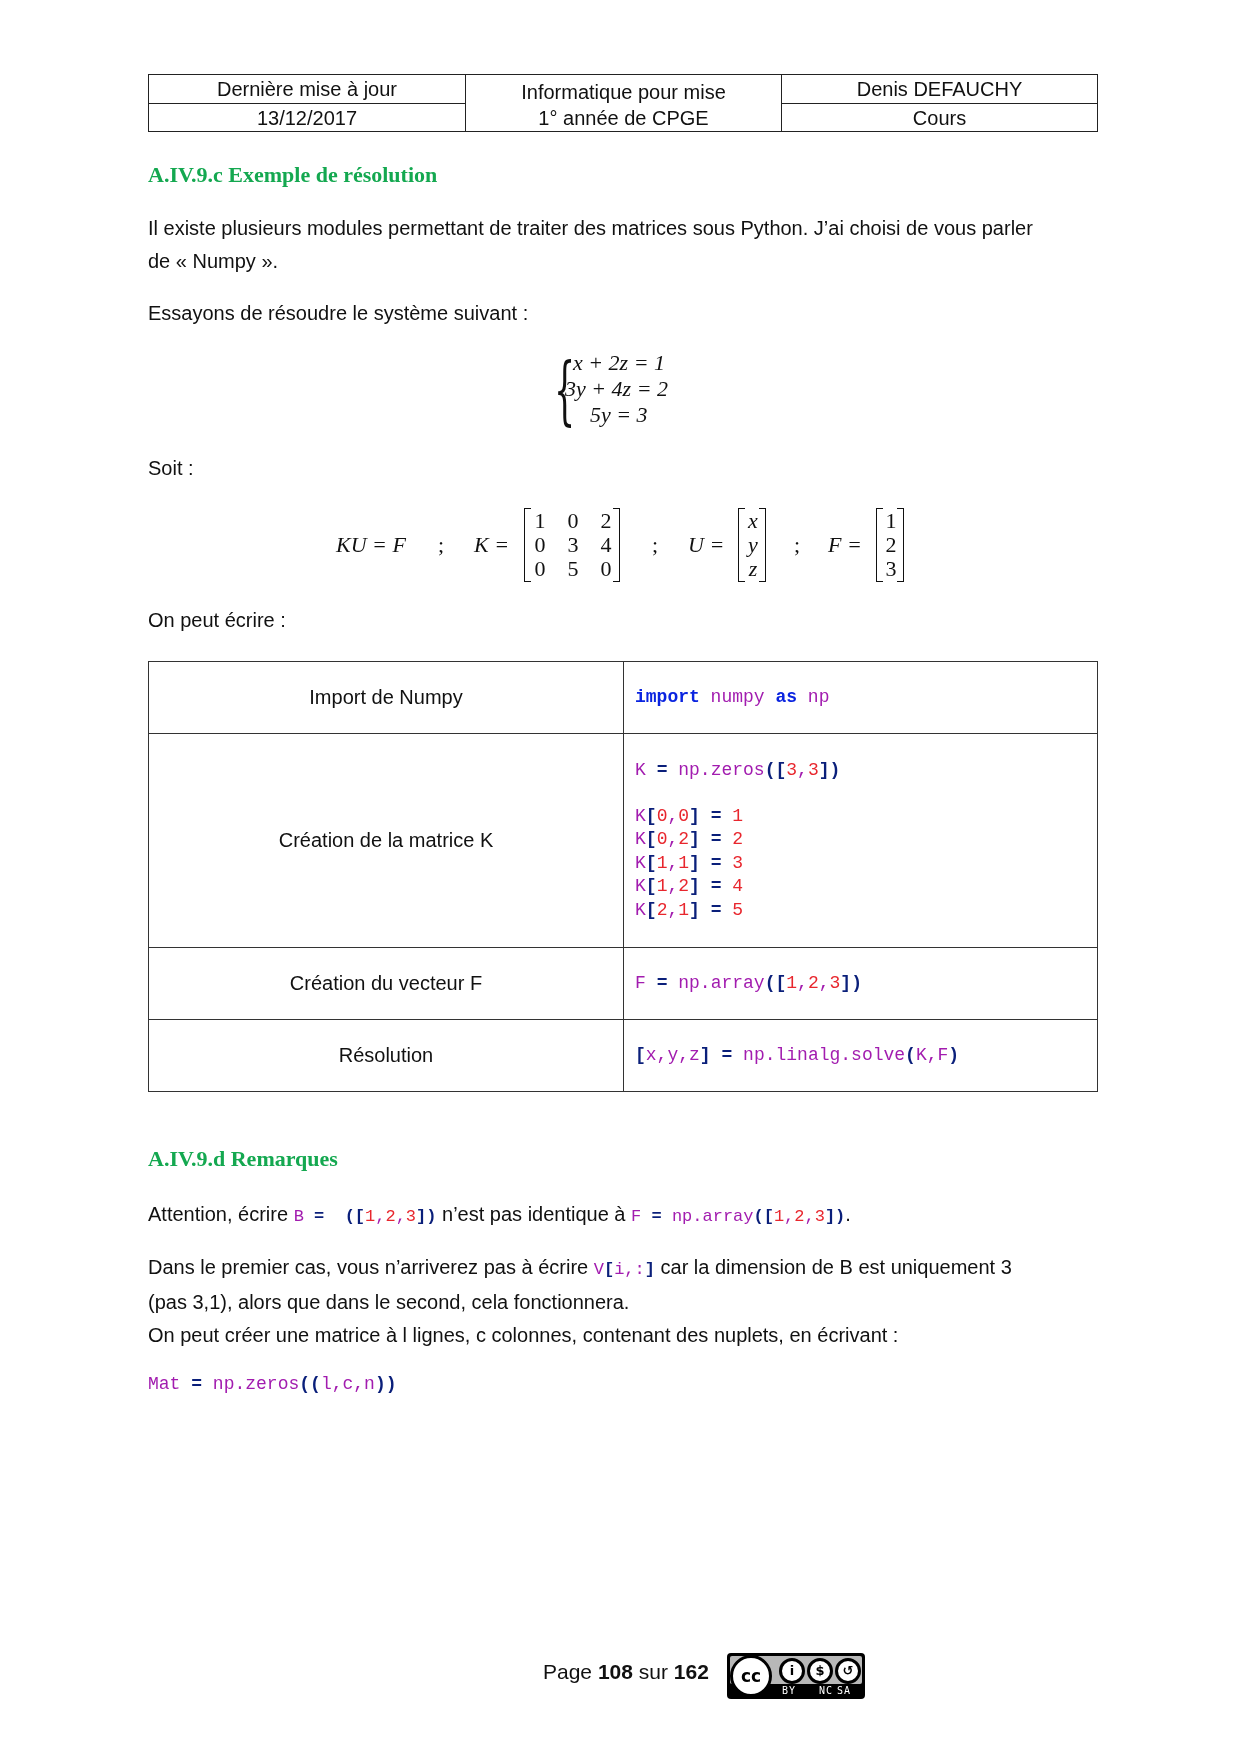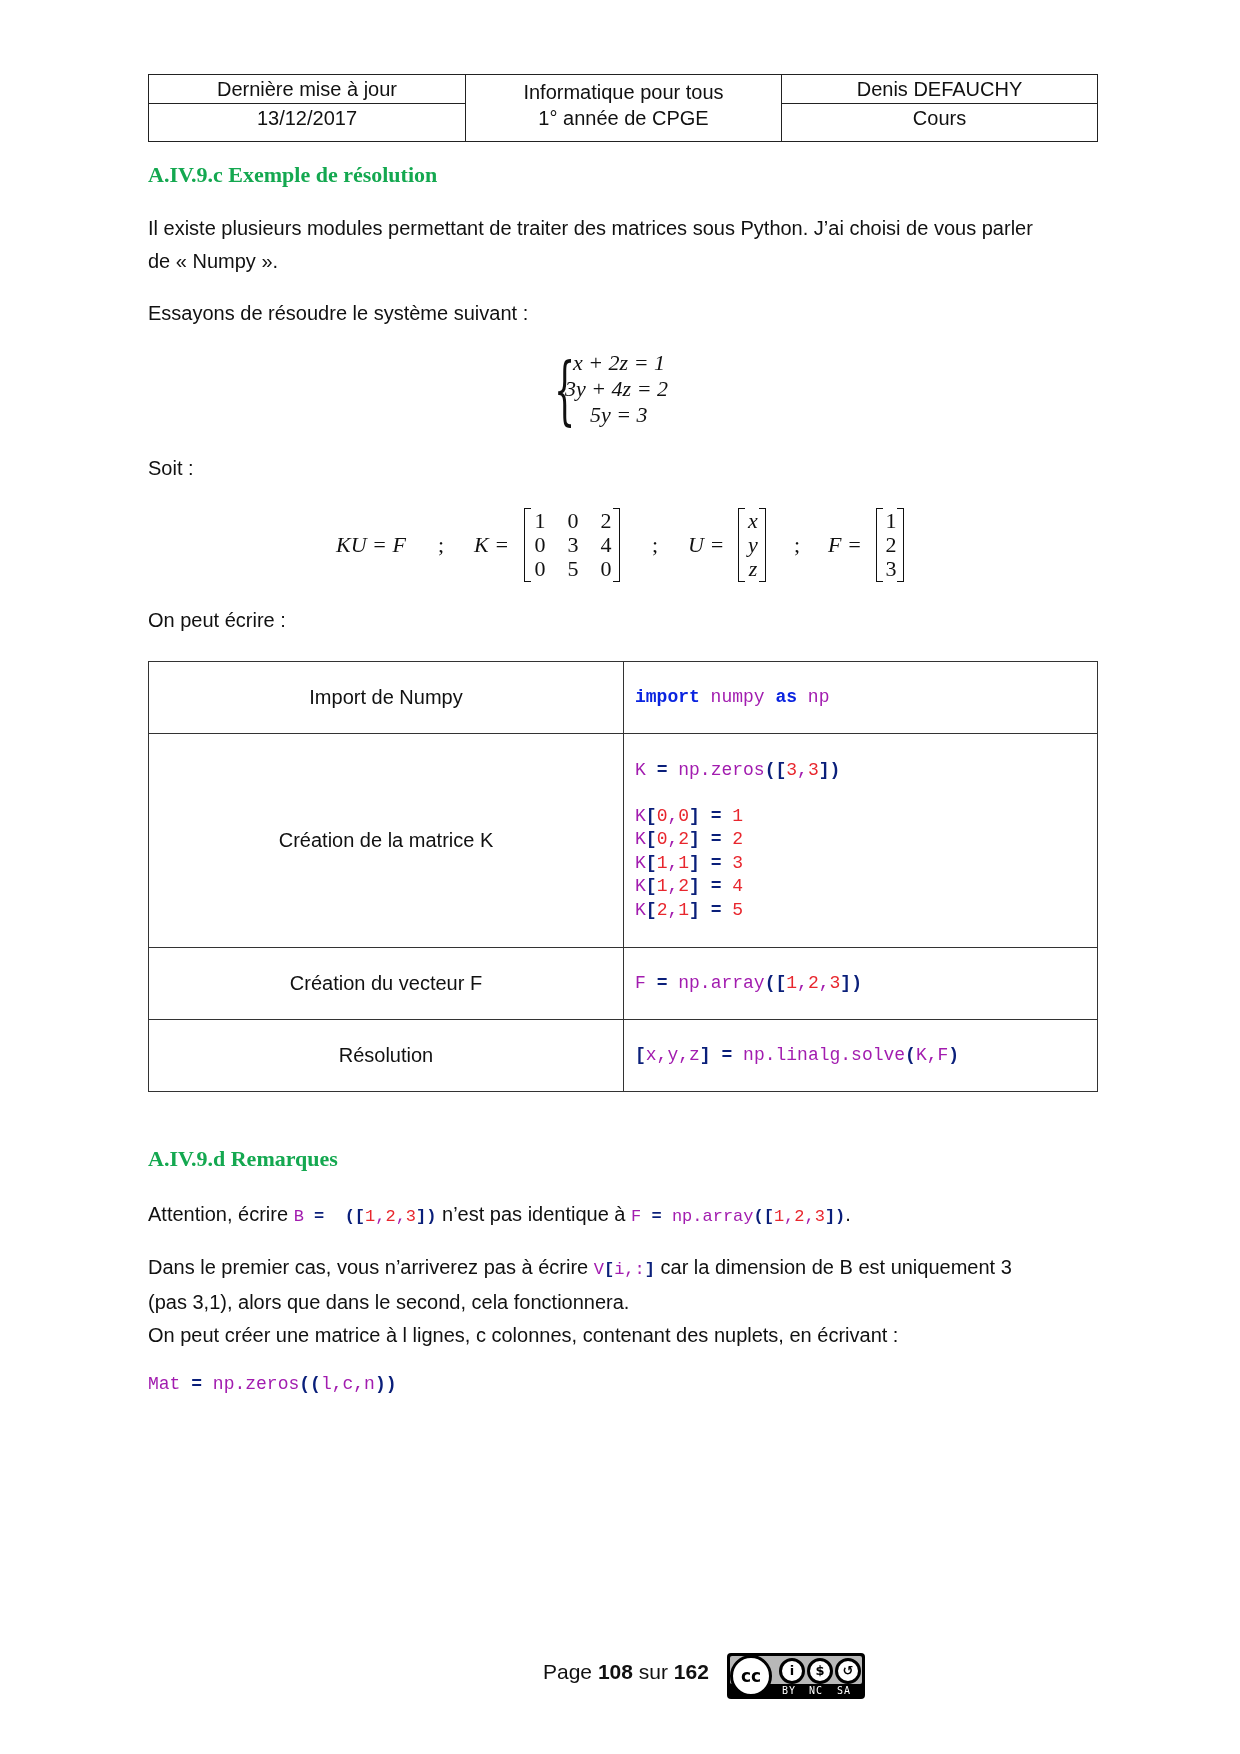--- a/index.html
+++ b/index.html
@@ -1,21 +1,21 @@
 <!DOCTYPE html>
 <html><head>
 <meta charset="utf-8">
 <style>
   html, body { margin: 0; padding: 0; background: #ffffff; }
   body { width: 1240px; height: 1754px; position: relative; overflow: hidden;
          font-family: "Liberation Sans", "DejaVu Sans", sans-serif; color: #111; }
   .abs { position: absolute; }
 
   
-  .hdr { position: absolute; left: 148px; top: 74px; width: 950px; height: 68px;
+  .hdr { position: absolute; left: 148px; top: 74px; width: 950px; height: 58px;
          border: 1.5px solid #222; box-sizing: border-box; }
   .hdr .col { position: absolute; top: 0; height: 100%; box-sizing: border-box; }
   .hdr .c1 { left: 0; width: 317px; border-right: 1.5px solid #222; }
   .hdr .c2 { left: 317px; width: 316px; border-right: 1.5px solid #222; }
   .hdr .c3 { left: 633px; width: 315px; }
   .hdr .cell { position: absolute; left: 0; width: 100%; height: 28px; line-height: 28px;
                text-align: center; font-size: 20px; }
   .hdr .top { top: 0; }
   .hdr .bot { top: 28px; border-top: 1.5px solid #222; }
   .hdr .mid { top: 4px; line-height: 26px; }
@@ -69,21 +69,21 @@
 </style>
 </head>
 <body>
 
 <div class="hdr">
   <div class="col c1">
     <div class="cell top">Dernière mise à jour</div>
     <div class="cell bot">13/12/2017</div>
   </div>
   <div class="col c2">
-    <div class="cell mid">Informatique pour tous</div>
+    <div class="cell mid">Informatique pour mise</div>
     <div class="cell mid2">1° année de CPGE</div>
   </div>
   <div class="col c3">
     <div class="cell bot">Cours</div>
     <div class="cell top">Denis DEFAUCHY</div>
   </div>
 </div>
 
 <div class="h2" style="top:162px;">A.IV.9.c Exemple de résolution</div>
 <div class="p" style="top:212px;">
@@ -190,15 +190,15 @@
   <span>Page </span><b>108</b><span style="white-space:pre;"> sur </span><b>162</b>
 </div>
 
 <div class="cc">
   <div class="inner"></div>
   <div class="circ big">cc</div>
   <div class="circ sm" style="left:52px;">i</div>
   <div class="circ sm" style="left:80px;">$</div>
   <div class="circ sm" style="left:108px;">↺</div>
   <div class="lab" style="left:55px;">BY</div>
-  <div class="lab" style="left:82px;">NC</div>
+  <div class="lab" style="left:92px;">NC</div>
   <div class="lab" style="left:110px;">SA</div>
 </div>
 
 </body></html>

